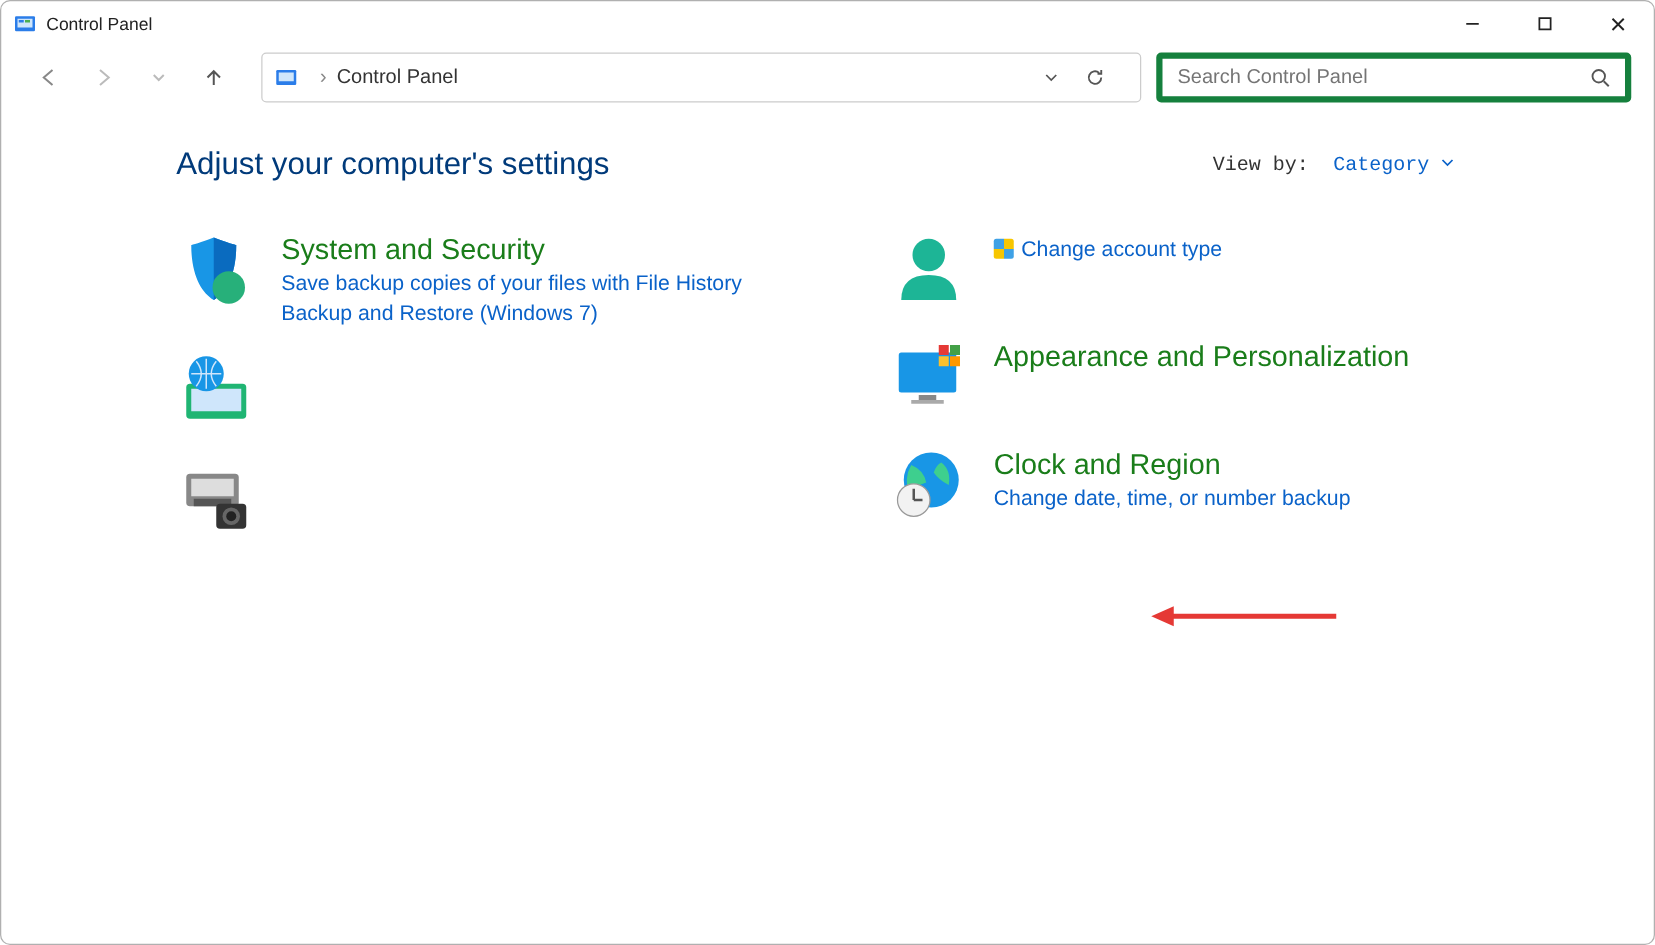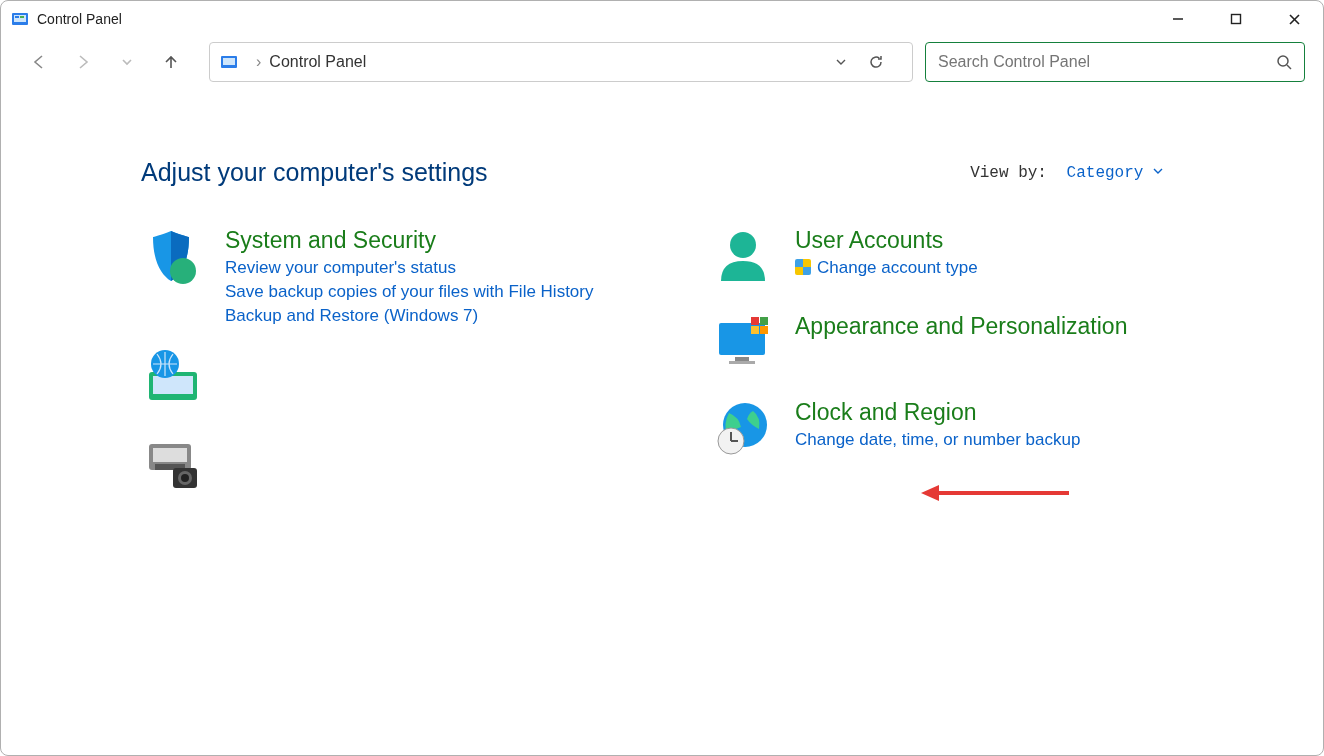--- a/index.html
+++ b/index.html
@@ -60,36 +60,35 @@
   margin: 0 8px 0 14px;
   font-size: 16px;
   color:#333;
 }
 .addr .cp-mini { width:18px;height:18px;margin-right:10px; }
 .addr .sep { color:#888; margin: 0 8px; }
 .addr .spacer{flex:1;}
 .addr .drop, .addr .reload { width:34px; text-align:center; color:#555; }
 .search {
   width: 380px; height: 40px;
-  border:1px solid #15803d; border-radius:4px;
+  border:5px solid #15803d; border-radius:4px;
   display:flex; align-items:center; padding:0 12px;
   font-size:16px; color:#888;
 }
 .search input {
   border:none; outline:none; flex:1; font-size:16px; color:#333; background:transparent;
 }
 .search .mag { color:#555; }
 .content {
   padding: 30px 40px 0 140px;
 }
 .header-row {
   display:flex; align-items:center; justify-content:space-between;
   margin-bottom: 40px;
   padding-right: 120px;
-  margin-top: 41px;
 }
 .page-title {
   color:#003a7a; font-size:25px; font-weight:400;
 }
 .viewby { color:#333; font-size:16px;font-family:Liberation Mono, monospace; }
 .viewby a { color:#0a62c9; text-decoration:none; margin-left:10px; }
 .columns { display:flex; gap:60px; }
 .col { width: 510px; }
 .cat { display:flex; gap:20px; margin-bottom:22px; }
 .icon-slot {
@@ -224,21 +223,20 @@
       <div class="cat">
         <div class="icon-slot">
           <svg width="60" height="60" viewBox="0 0 60 60">
               <path d="M28 4 C18 8 10 10 10 10 C10 34 18 48 28 54 C38 48 46 34 46 10 C46 10 38 8 28 4 Z" fill="#1896e6"></path>
               <path d="M28 4 C38 8 46 10 46 10 C46 34 38 48 28 54 Z" fill="#0a6bbf"></path>
               <circle cx="40" cy="44" r="13" fill="#27b07a"></circle>
             </svg>
         </div>
         <div>
           <div class="cat-title">System and Security</div>
-          <a class="sub">Review your computer's status</a>
           <a class="sub">Save backup copies of your files with File History</a>
           <a class="sub">Backup and Restore (Windows 7)</a>
         </div>
       </div>
 
       <div class="cat">
         <div class="icon-slot">
           <svg width="60" height="60" viewBox="0 0 60 60">
               <rect x="6" y="24" width="48" height="28" rx="3" fill="#1fb573"></rect>
               <rect x="10" y="28" width="40" height="18" fill="#cfe6fb"></rect>
@@ -267,21 +265,20 @@
     <div class="col">
 
       <div class="cat">
         <div class="icon-slot">
           <svg width="60" height="60" viewBox="0 0 60 60">
               <circle cx="30" cy="18" r="13" fill="#1db596"></circle>
               <path d="M8 54 q0 -20 22 -20 q22 0 22 20 Z" fill="#1db596"></path>
             </svg>
         </div>
         <div>
-          <div class="cat-title">User Accounts</div>
           <a class="sub shielded">Change account type</a>
         </div>
       </div>
 
       <div class="cat">
         <div class="icon-slot">
           <svg width="60" height="60" viewBox="0 0 60 60">
               <rect x="6" y="10" width="46" height="32" rx="2" fill="#1896e6"></rect>
               <rect x="22" y="44" width="14" height="4" fill="#888"></rect>
               <rect x="16" y="48" width="26" height="3" fill="#aaa"></rect>

